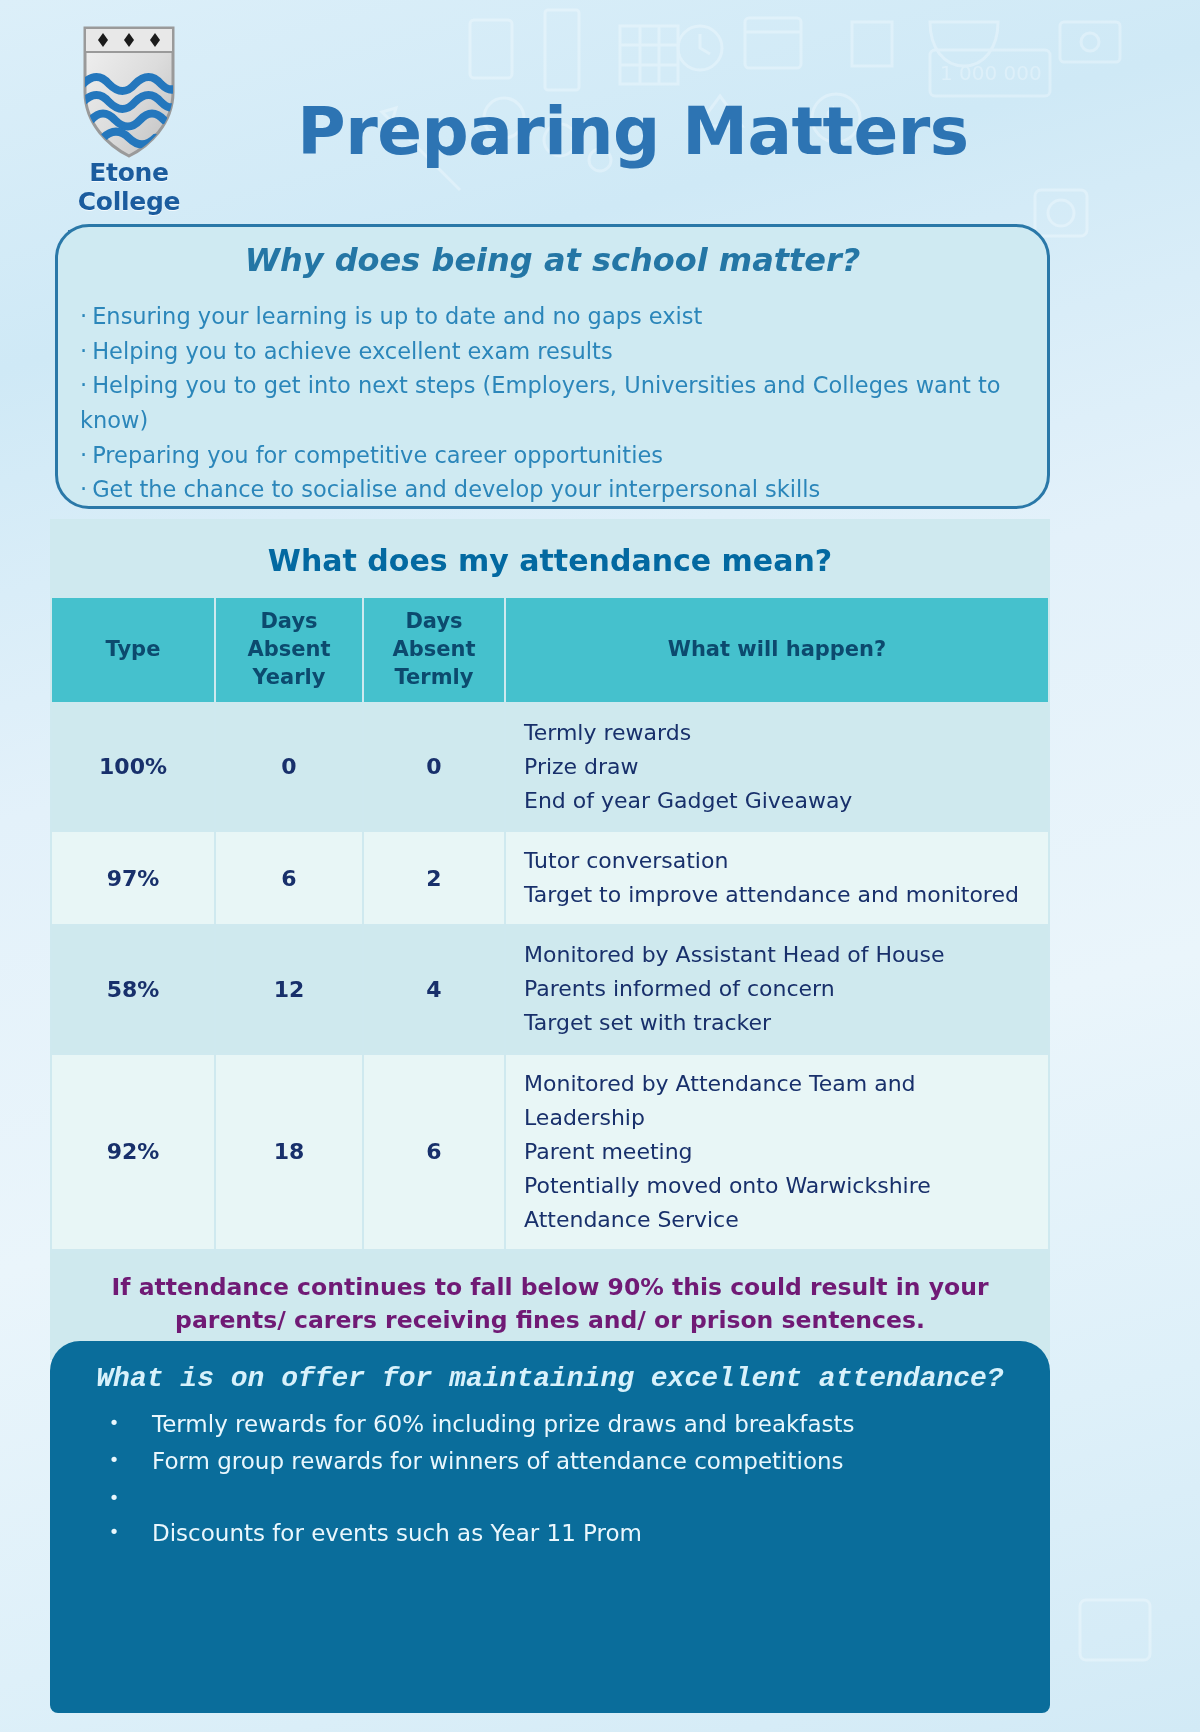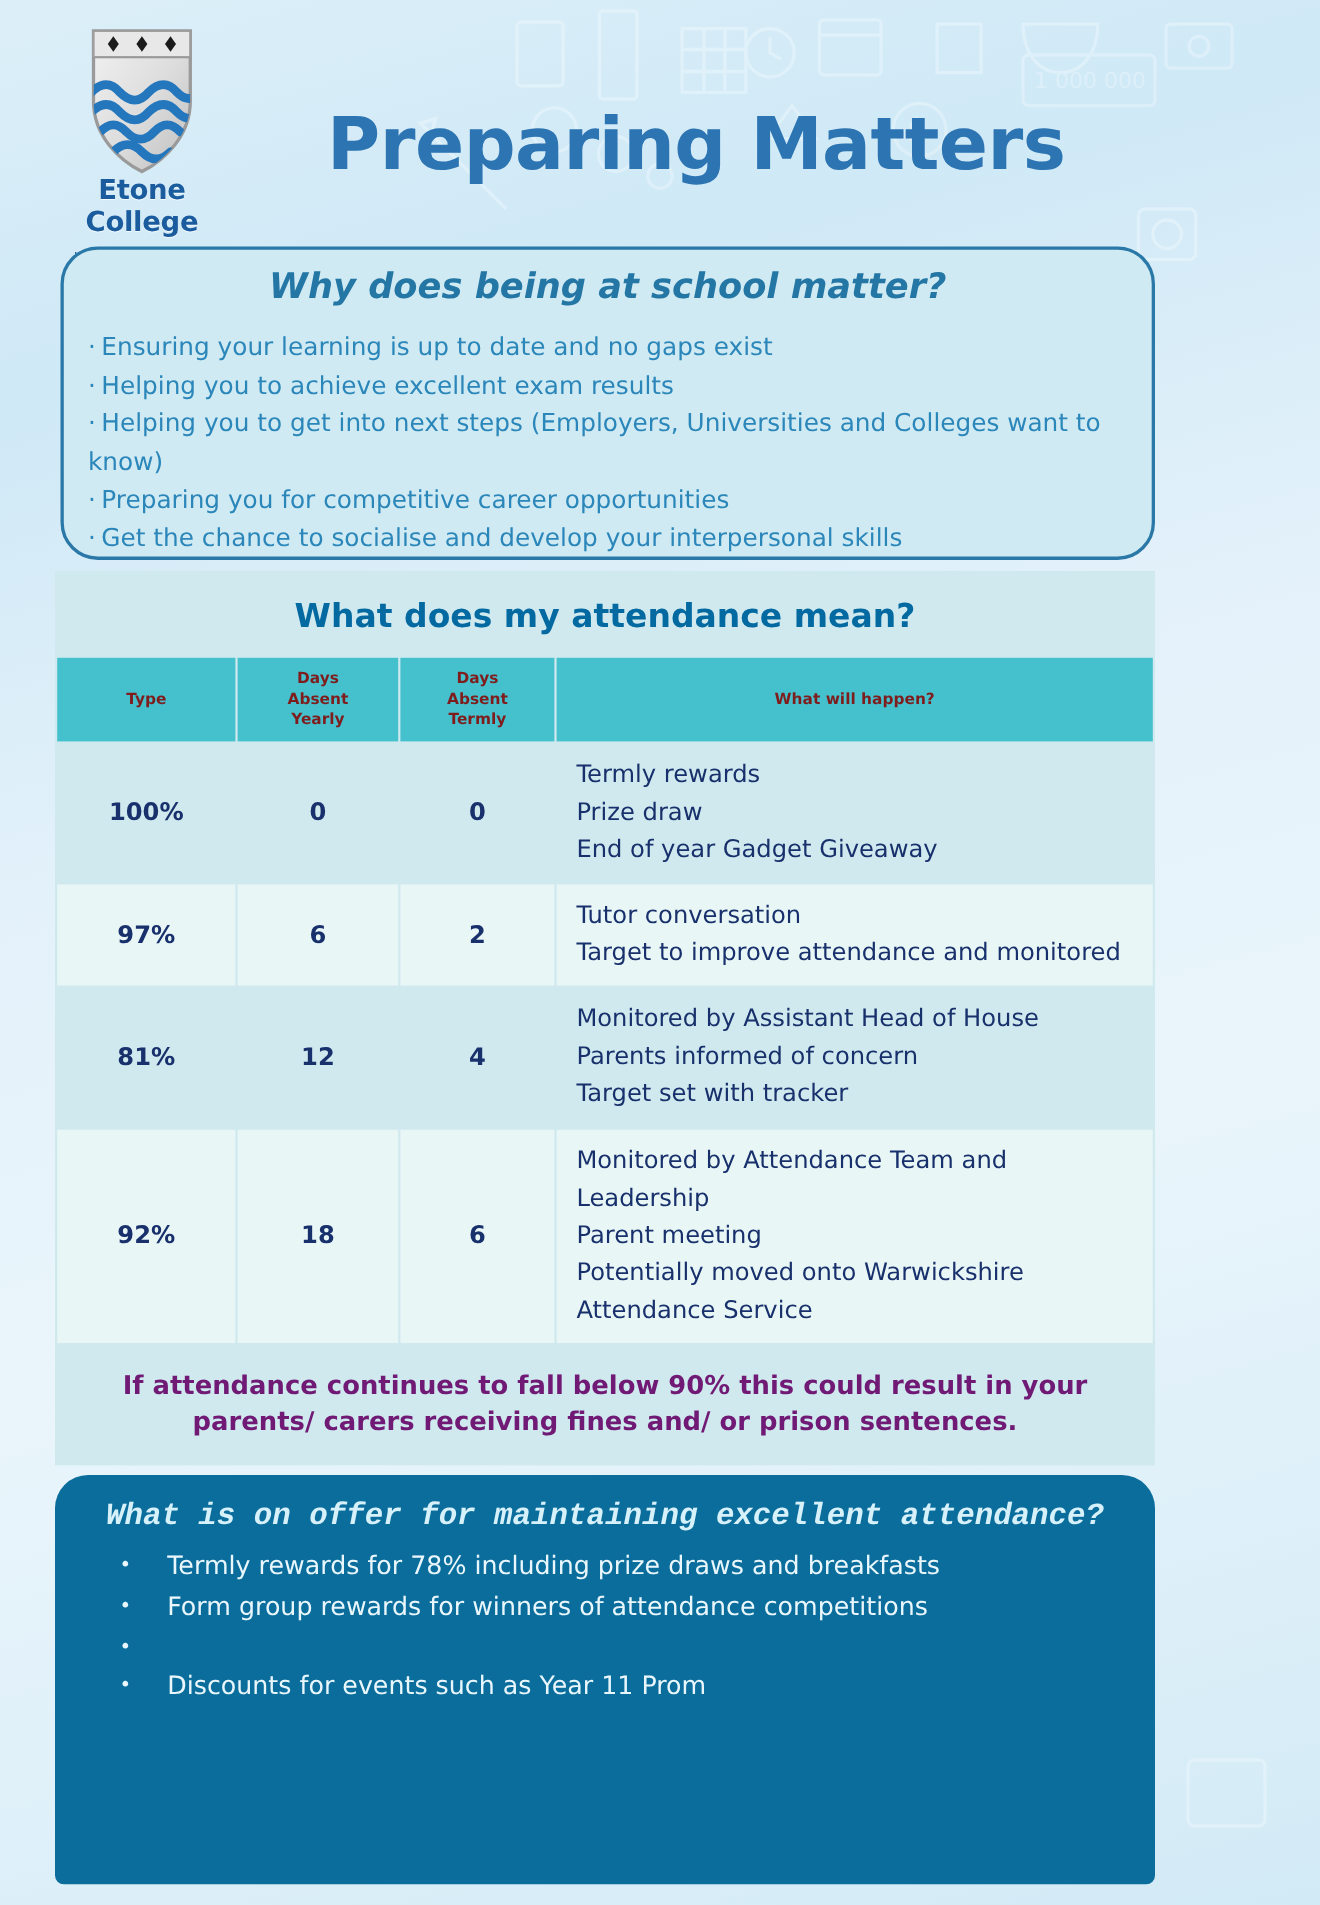--- a/index.html
+++ b/index.html
@@ -124,24 +124,24 @@
   }
 
   table.att {
     border-collapse: separate;
     border-spacing: 2px;
     width: 1000px;
     table-layout: fixed;
   }
   table.att th {
     background: #45c1cd;
-    color: #7f1d1d;
-    font-family: "DejaVu Sans", sans-serif;
-    font-weight: bold;
-    font-size: 14px;
+    color: #0c4a6e;
+    font-family: "DejaVu Sans", sans-serif;
+    font-weight: bold;
+    font-size: 21px;
     line-height: 1.33;
     padding: 10px 6px;
     vertical-align: middle;
     text-align: center;
   }
   table.att td {
     font-family: "DejaVu Sans", sans-serif;
     color: #18306b;
     vertical-align: middle;
     padding: 12px 10px;
@@ -350,21 +350,21 @@
         <tr class="r-light">
           <td class="pct">97%</td>
           <td class="num">6</td>
           <td class="num">2</td>
           <td class="detail">
             <div>Tutor conversation</div>
             <div>Target to improve attendance and monitored</div>
           </td>
         </tr>
         <tr class="r-dark">
-          <td class="pct">81%</td>
+          <td class="pct">58%</td>
           <td class="num">12</td>
           <td class="num">4</td>
           <td class="detail">
             <div>Monitored by Assistant Head of House</div>
             <div>Parents informed of concern</div>
             <div>Target set with tracker</div>
           </td>
         </tr>
         <tr class="r-light">
           <td class="pct">92%</td>
@@ -380,21 +380,21 @@
     </table>
 
     <div class="warning">If attendance continues to fall below 90% this could result in your parents/ carers receiving fines and/ or prison sentences.</div>
   </div>
 
   <div class="offer-box">
     <div class="offer-title">What is on offer for maintaining excellent attendance?</div>
     <ul class="offer-list">
       <li>
           <span class="bullet">•</span>
-          <span>Termly rewards for 78% including prize draws and breakfasts</span>
+          <span>Termly rewards for 60% including prize draws and breakfasts</span>
         </li>
       <li>
           <span class="bullet">•</span>
           <span>Form group rewards for winners of attendance competitions</span>
         </li>
       <li>
           <span class="bullet">•</span>
         </li>
       <li>
           <span class="bullet">•</span>

